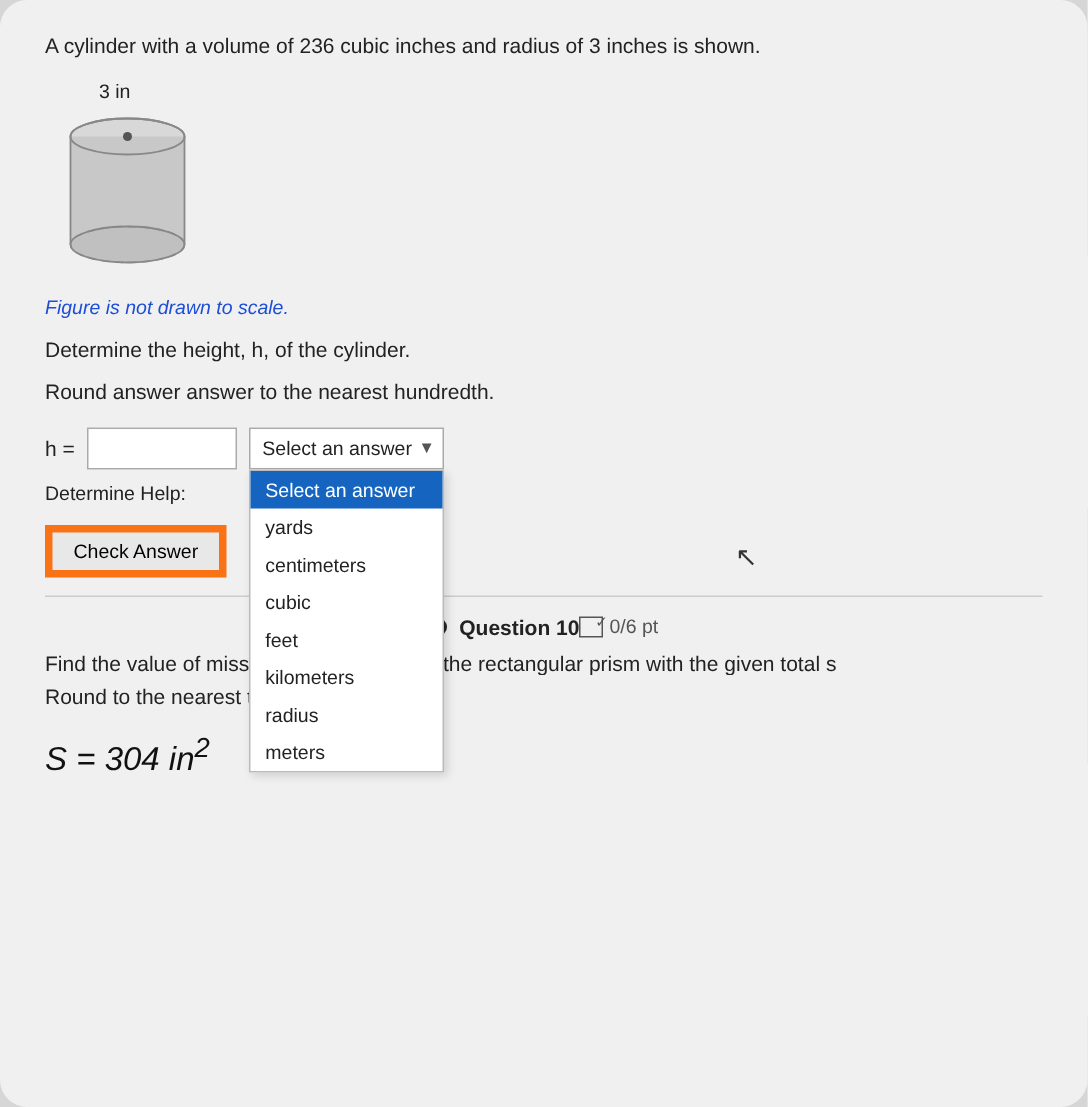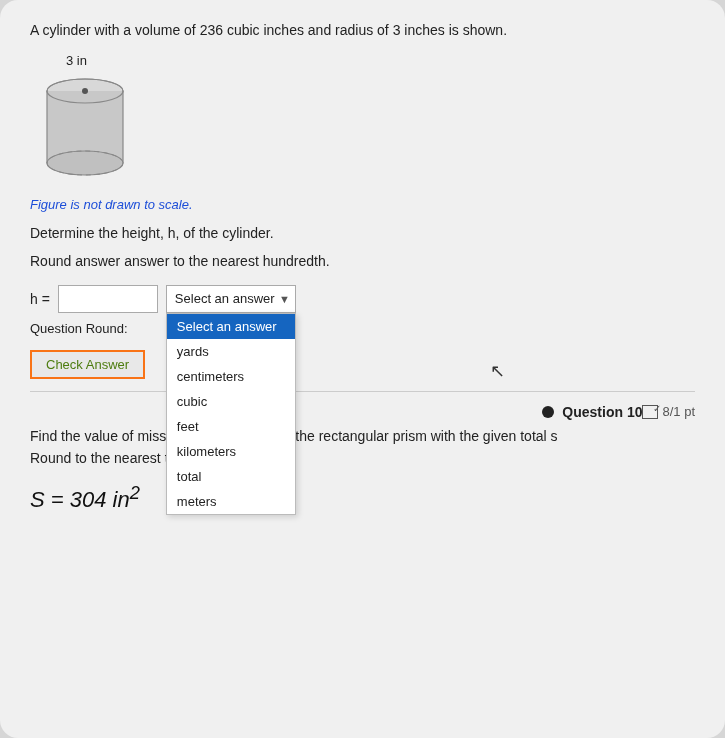--- a/index.html
+++ b/index.html
@@ -126,37 +126,37 @@
     .dropdown-item.selected {
       background: #1565c0;
       color: #fff;
     }
     .question-help-label {
       font-size: 13px;
       color: #222;
     }
     .check-answer-btn {
       background: #e8e8e8;
-      border: 2px solid #f97316;
+      border: 5px solid #f97316;
       padding: 5px 14px;
       font-size: 13px;
       cursor: pointer;
-      color: #4d7c0f;
+      color: #000000;
       margin-top: 6px;
       display: inline-block;
     }
     .divider {
       border: none;
       border-top: 1px solid #ccc;
       margin: 12px 0;
     }
     .question-10-row {
       display: flex;
       align-items: center;
-      justify-content: flex-end;
+      justify-content: center;
       margin-bottom: 8px;
     }
     .question-10-left {
       display: flex;
       align-items: center;
       gap: 8px;
     }
     .bullet {
       width: 12px;
       height: 12px;
@@ -265,45 +265,45 @@
         <span>Select an answer</span>
         <span class="chevron">▼</span>
       </div>
       <div class="dropdown-menu">
         <div class="dropdown-item selected">Select an answer</div>
         <div class="dropdown-item">yards</div>
         <div class="dropdown-item">centimeters</div>
         <div class="dropdown-item">cubic</div>
         <div class="dropdown-item">feet</div>
         <div class="dropdown-item">kilometers</div>
-        <div class="dropdown-item">total</div>
+        <div class="dropdown-item">radius</div>
         <div class="dropdown-item">meters</div>
       </div>
     </div>
   </div>
 
   <div style="margin-top:8px; display:flex; align-items:center; gap:12px;">
-    <span class="question-help-label">Question Round:</span>
+    <span class="question-help-label">Determine Help:</span>
   </div>
   <div style="margin-top:8px;">
     <button class="check-answer-btn">Check Answer</button>
   </div>
 
   <div class="cursor-arrow">↖</div>
 
   <hr class="divider">
 
   <div class="question-10-row">
     <div class="question-10-left">
       <span class="bullet"></span>
       <span class="question-label">Question 10</span>
     </div>
     <div class="score-badge">
       <span class="score-icon"></span>
-      <span>8/1 pt</span>
+      <span>0/6 pt</span>
     </div>
   </div>
 
   <p class="find-text">Find the value of missing dimension, x, for the rectangular prism with the given total s</p>
 
   <p class="round-text">Round to the nearest tenth if needed.</p>
 
   <div class="math-formula">
     <em>S</em><span> = 304 in<sup>2</sup></span>
   </div>

